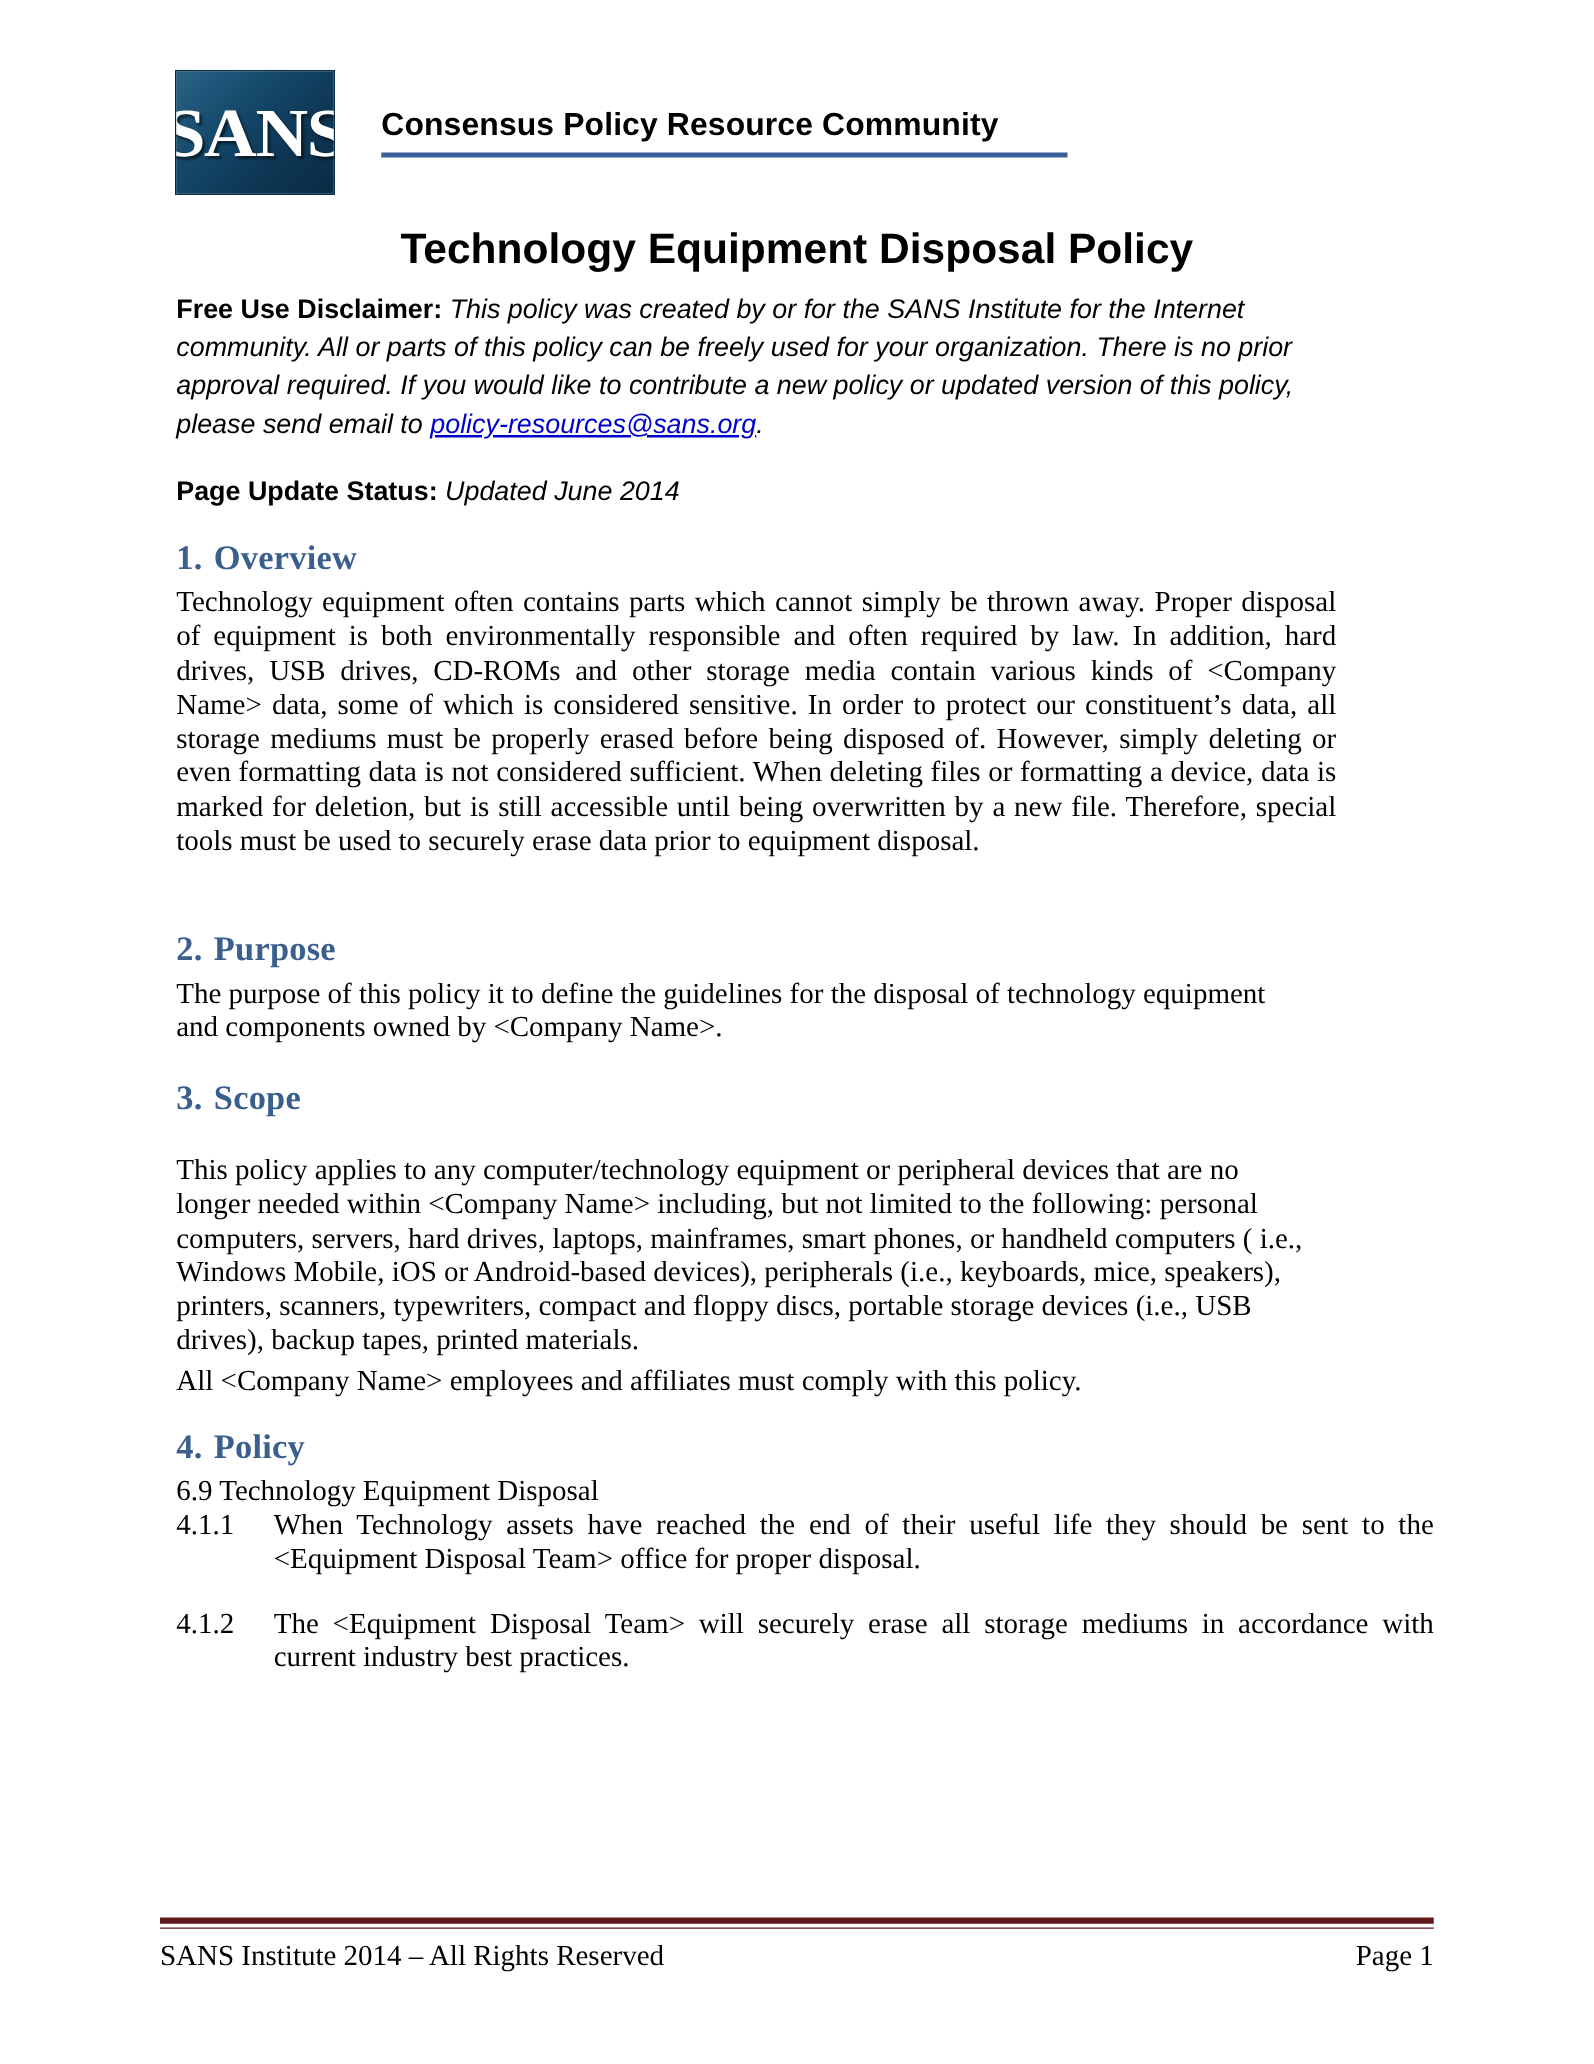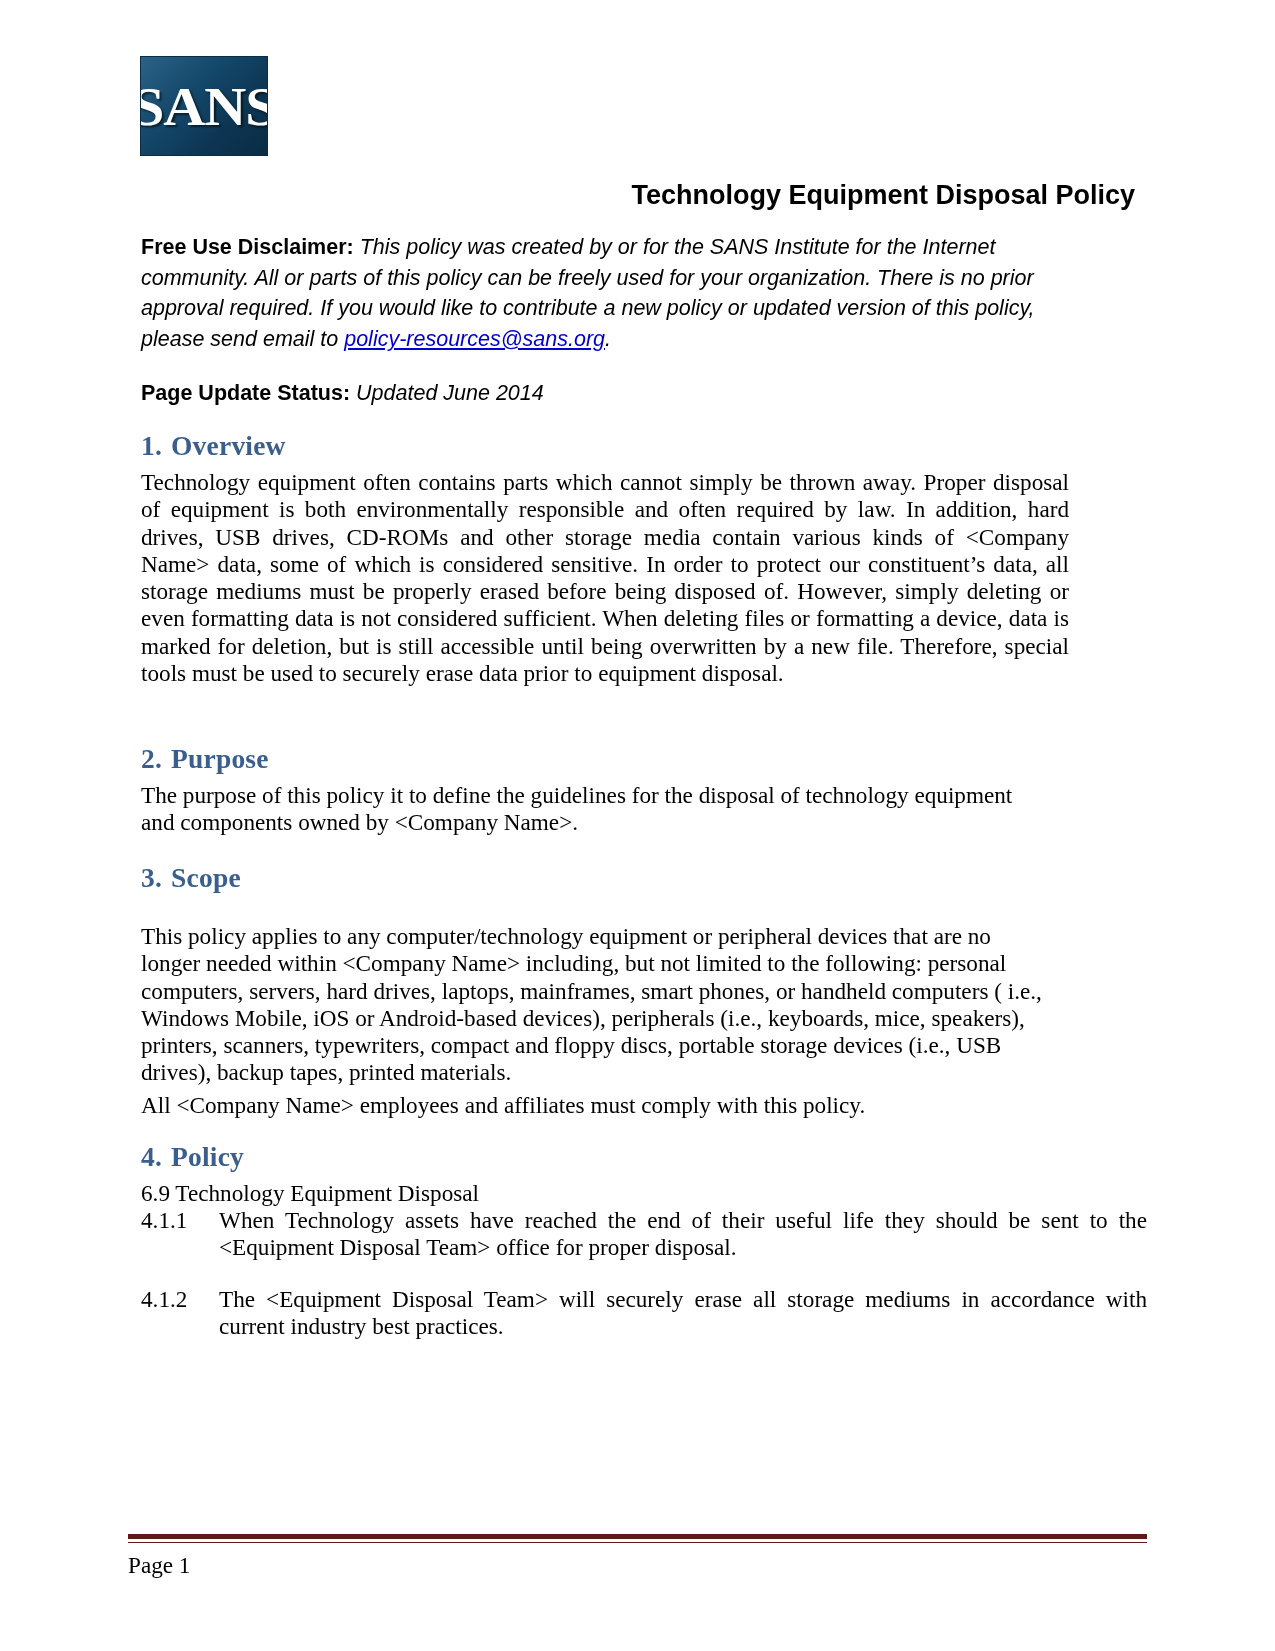--- a/index.html
+++ b/index.html
@@ -78,24 +78,24 @@
     height: 4px;
     background: #3d5f97;
   }
 
   
   .doc-title {
     position: absolute;
     left: 140px;
     top: 180px;
     width: 995px;
-    text-align: right;
-    font-family: "Liberation Sans", "DejaVu Sans", sans-serif;
-    font-weight: 700;
-    font-size: 27px;
+    text-align: center;
+    font-family: "Liberation Sans", "DejaVu Sans", sans-serif;
+    font-weight: 700;
+    font-size: 34px;
     color: #000000;
   }
 
   
   .disclaimer {
     position: absolute;
     left: 141px;
     top: 232px;
     width: 908px;
     font-family: "Liberation Sans", "DejaVu Sans", sans-serif;
@@ -211,20 +211,24 @@
 </style>
 </head>
 <body>
 
 <div class="page">
 
   <div class="header">
     <div class="logo">
       <span class="logo-text">SANS</span>
     </div>
+    <div class="header-title-wrap">
+      <div class="header-title">Consensus Policy Resource Community</div>
+      <div class="header-rule"></div>
+    </div>
   </div>
 
   <div class="doc-title">Technology Equipment Disposal Policy</div>
 
   <div class="disclaimer">
     <b>Free Use Disclaimer:</b><span> This policy was created by or for the SANS Institute for the Internet community. All or parts of this policy can be freely used for your organization. There is no prior approval required. If you would like to contribute a new policy or updated version of this policy, please send email to </span><a class="email-link" href="#">policy-resources@sans.org</a><span>.</span>
   </div>
 
   <div class="update-status">
     <b>Page Update Status:</b><span> Updated June 2014</span>
@@ -256,17 +260,18 @@
   </div>
 
   <div class="numbered-item" id="item412">
     <span class="lbl">4.1.2</span><span>The &lt;Equipment Disposal Team&gt; will securely erase all storage mediums in accordance with current industry best practices.</span>
   </div>
 
   <div class="footer">
     <div class="footer-rule-thick"></div>
     <div class="footer-rule-thin"></div>
     <div class="footer-row">
+      <span>SANS Institute 2014 – All Rights Reserved</span>
       <span>Page 1</span>
     </div>
   </div>
 
 </div>
 
 </body></html>

